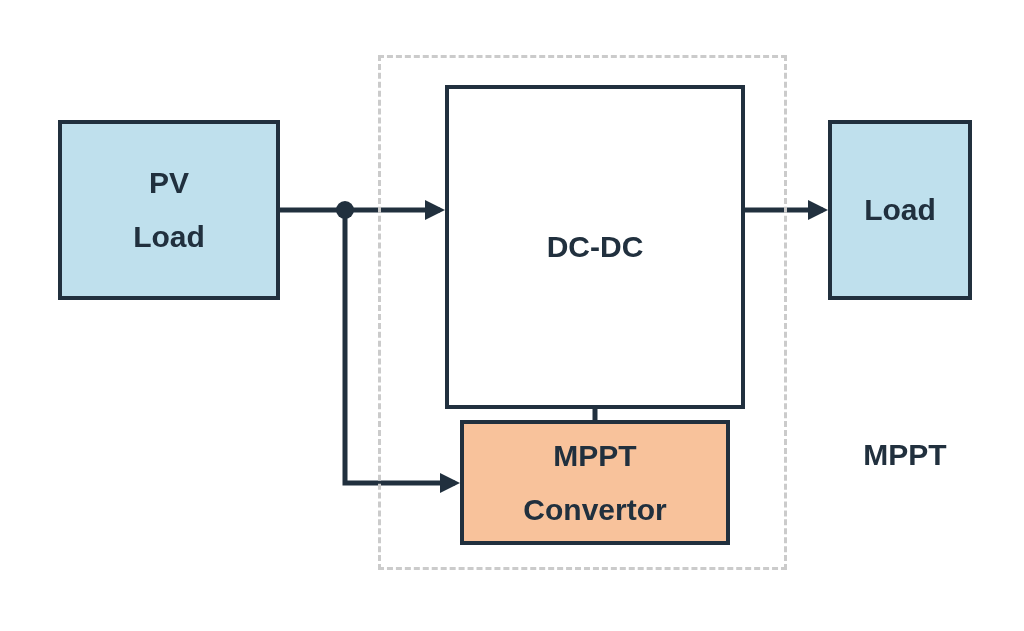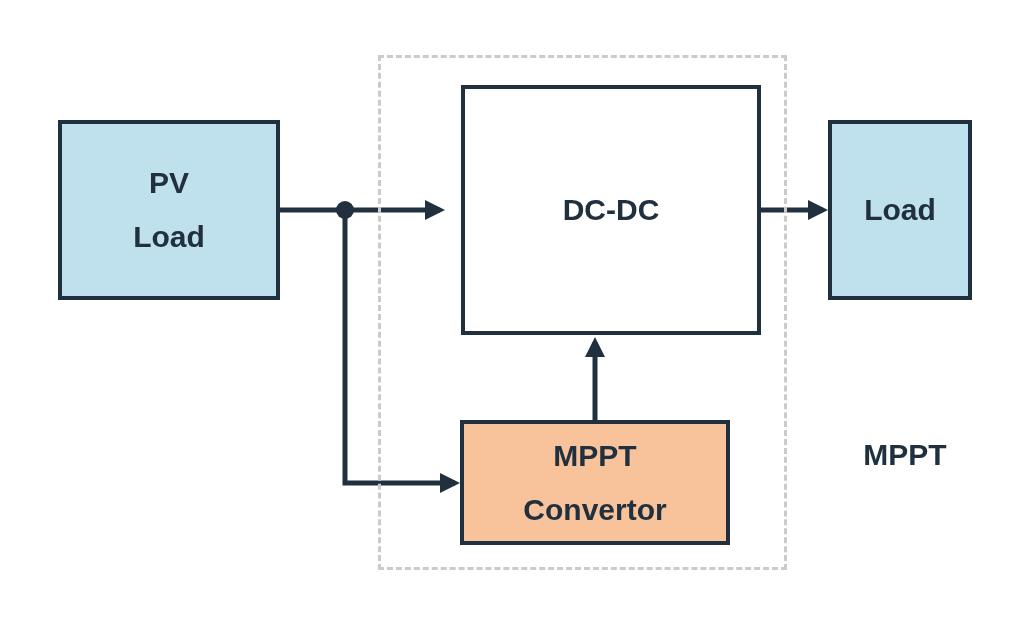--- a/index.html
+++ b/index.html
@@ -36,21 +36,21 @@
     border:4px solid var(--stroke-dark);
     font-weight:bold;
     font-size:30px;
     line-height:1.8;
     text-align:center;
   }
   .box.blue{background:var(--box-blue);}
   .box.white{background:var(--background);}
   .box.orange{background:var(--box-orange);}
   .pv{left:58px;top:120px;width:222px;height:180px;}
-  .dcdc{left:445px;top:85px;width:300px;height:250px;margin-left:16px;}
+  .dcdc{left:445px;top:85px;width:300px;height:324px;}
   .mpptc{left:460px;top:420px;width:270px;height:125px;}
   .load{left:828px;top:120px;width:144px;height:180px;}
   .syslabel{
     position:absolute;
     left:795px;top:428px;width:220px;
     font-weight:bold;font-size:30px;line-height:1.8;
     text-align:center;
   }
 </style>
 </head>

